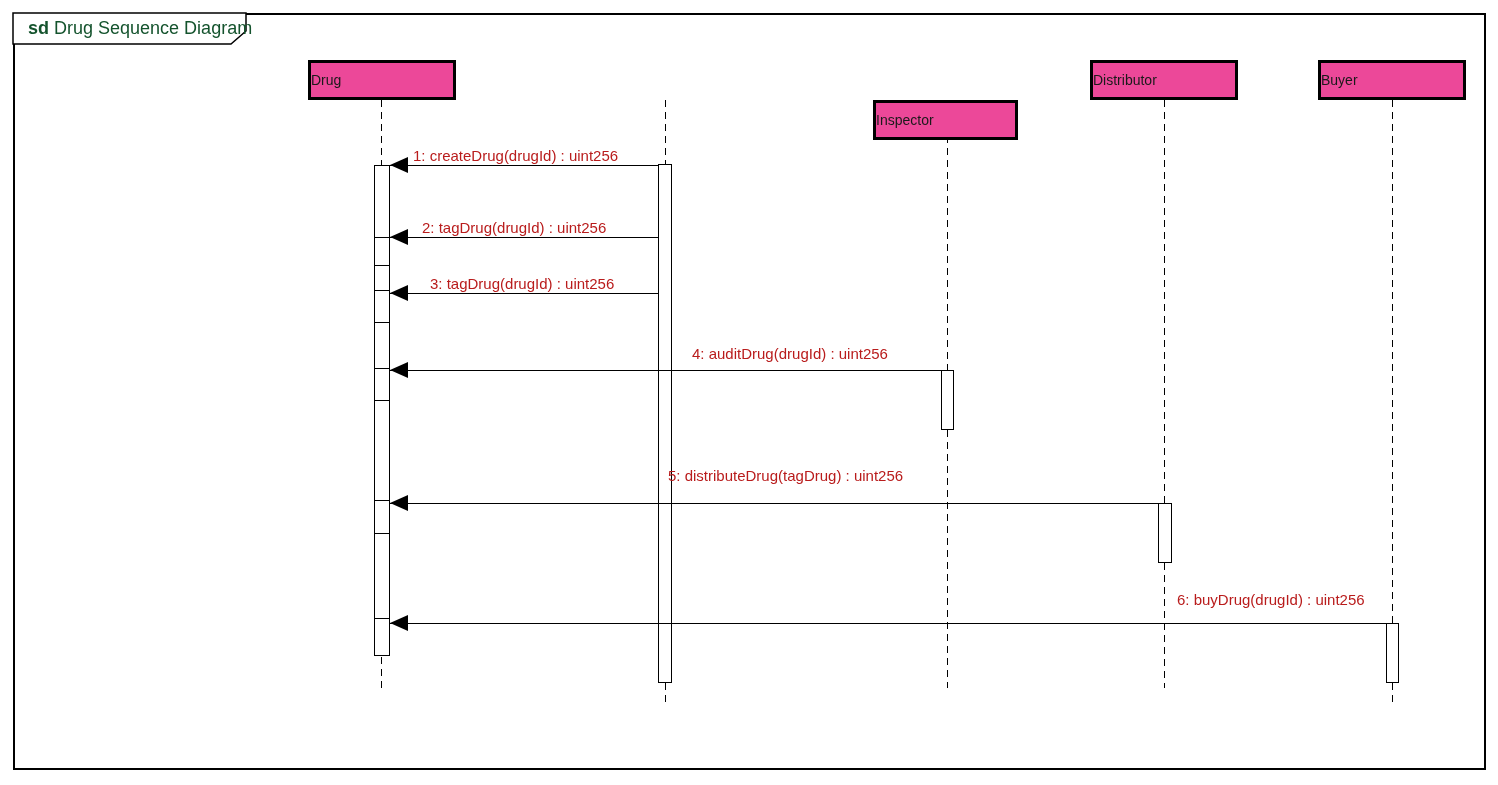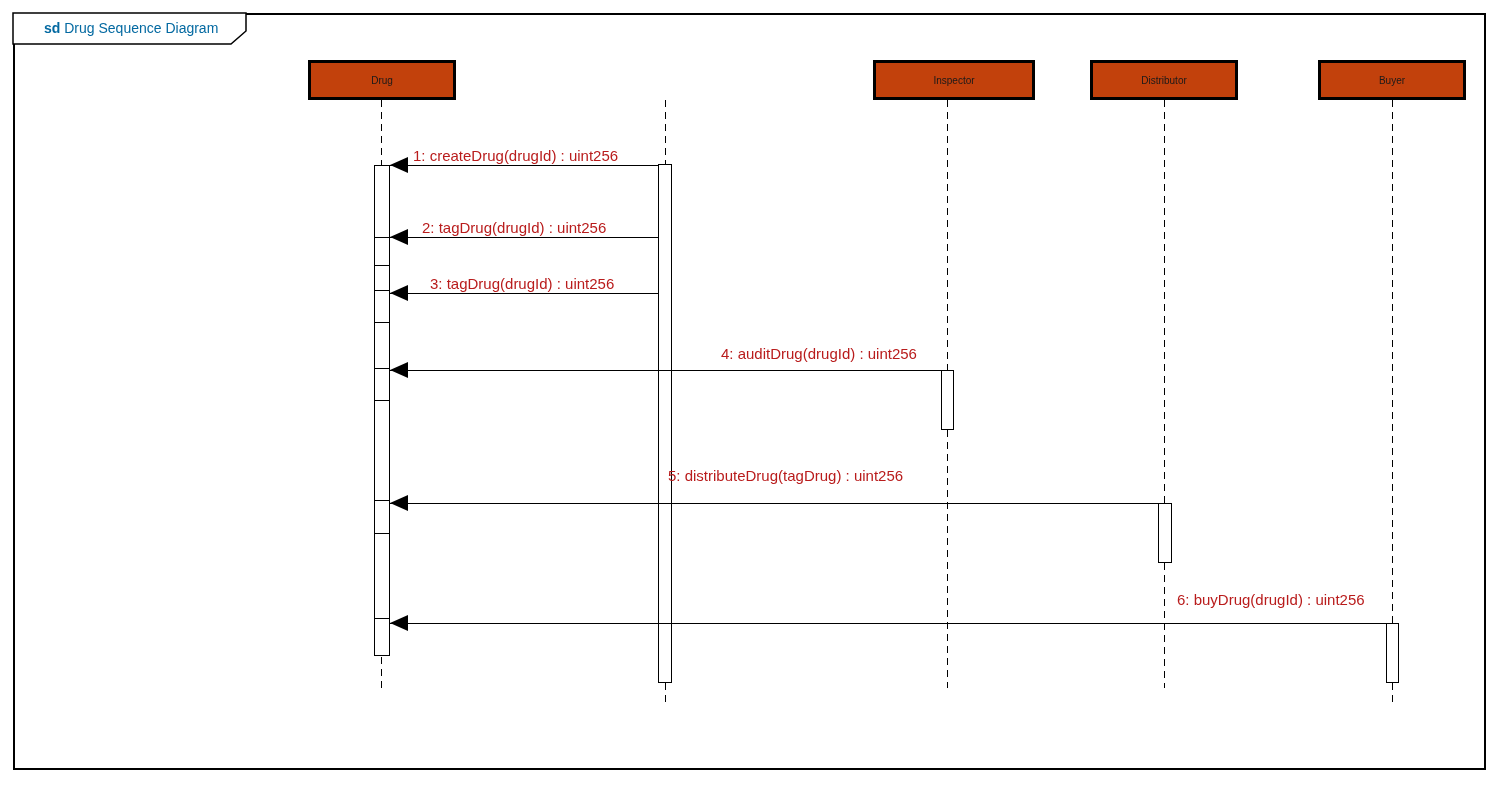--- a/index.html
+++ b/index.html
@@ -6,30 +6,30 @@
   html, body { background: #ffffff; }
   body { font-family: "Liberation Sans", "DejaVu Sans", sans-serif; color: #1a1a1a; }
   .stage { position: relative; width: 1498px; height: 785px; background: #ffffff; overflow: hidden; }
 
   .frame {
     position: absolute; left: 13px; top: 13px; width: 1473px; height: 757px;
     border: 2px solid #000000; background: transparent;
   }
   .title-tab-svg { position: absolute; left: 12px; top: 12px; }
   .title-text {
-    position: absolute; left: 44px; top: 20px; font-size: 14px; line-height: 16px;
-    white-space: nowrap; color: #0369a1;
+    position: absolute; left: 28px; top: 20px; font-size: 18px; line-height: 16px;
+    white-space: nowrap; color: #14532d;
   }
   .title-text .kw { font-weight: bold; }
 
   .head {
     position: absolute; top: 60px; height: 40px;
-    background: #c2410c; border: 3px solid #000000;
-    display: flex; align-items: center; justify-content: center;
-    font-size: 10px; color: #1a1a1a;
+    background: #ec4899; border: 3px solid #000000;
+    display: flex; align-items: center; 
+    font-size: 14px; color: #1a1a1a;
   }
 
   .dash {
     position: absolute; width: 1px;
     background: repeating-linear-gradient(to bottom, #000 0px, #000 7px, transparent 7px, transparent 12px);
   }
 
   .bar {
     position: absolute; background: #ffffff; border: 1px solid #000000;
   }
@@ -70,21 +70,21 @@
   <div class="dash" style="left:947px; top:100px; height:270px;"></div>
   <div class="dash" style="left:947px; top:430px; height:258px;"></div>
   <div class="dash" style="left:1164px; top:100px; height:403px;"></div>
   <div class="dash" style="left:1164px; top:563px; height:125px;"></div>
   <div class="dash" style="left:1392px; top:100px; height:523px;"></div>
   <div class="dash" style="left:1392px; top:683px; height:19px;"></div>
 
   <div class="head" style="left:308px;  width:148px;">
       <span>Drug</span>
     </div>
-  <div class="head" style="left:873px;  width:162px;">
+  <div class="head" style="left:873px;  width:145px;margin-top:40px;">
       <span>Inspector</span>
     </div>
   <div class="head" style="left:1318px; width:148px;">
       <span>Buyer</span>
     </div>
   <div class="head" style="left:1090px; width:148px;">
       <span>Distributor</span>
     </div>
 
   <div class="bar" style="left:374px; top:165px; width:16px; height:491px;"></div>
@@ -110,21 +110,21 @@
   <div class="shaft" style="left:390px; top:237px; width:268px;"></div>
   <div class="arrowhead" style="left:390px; top:229px;"></div>
   <div class="msg-label" style="left:422px; top:220px;">2: tagDrug(drugId) : uint256</div>
 
   <div class="shaft" style="left:390px; top:293px; width:268px;"></div>
   <div class="arrowhead" style="left:390px; top:285px;"></div>
   <div class="msg-label" style="left:430px; top:276px;">3: tagDrug(drugId) : uint256</div>
 
   <div class="shaft" style="left:390px; top:370px; width:551px;"></div>
   <div class="arrowhead" style="left:390px; top:362px;"></div>
-  <div class="msg-label" style="left:692px; top:346px;margin-left:29px;">4: auditDrug(drugId) : uint256</div>
+  <div class="msg-label" style="left:692px; top:346px;">4: auditDrug(drugId) : uint256</div>
 
   <div class="shaft" style="left:390px; top:503px; width:768px;"></div>
   <div class="arrowhead" style="left:390px; top:495px;"></div>
   <div class="msg-label" style="left:668px; top:468px;">5: distributeDrug(tagDrug) : uint256</div>
 
   <div class="shaft" style="left:390px; top:623px; width:996px;"></div>
   <div class="arrowhead" style="left:390px; top:615px;"></div>
   <div class="msg-label" style="left:1177px; top:592px;text-align:right;">6: buyDrug(drugId) : uint256</div>
 
 </div>

